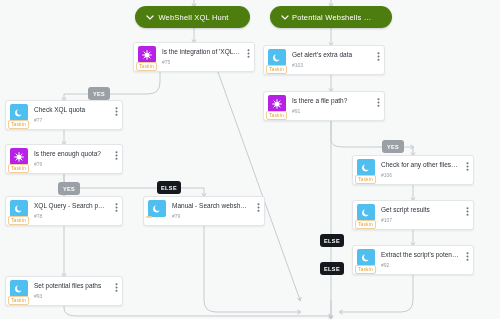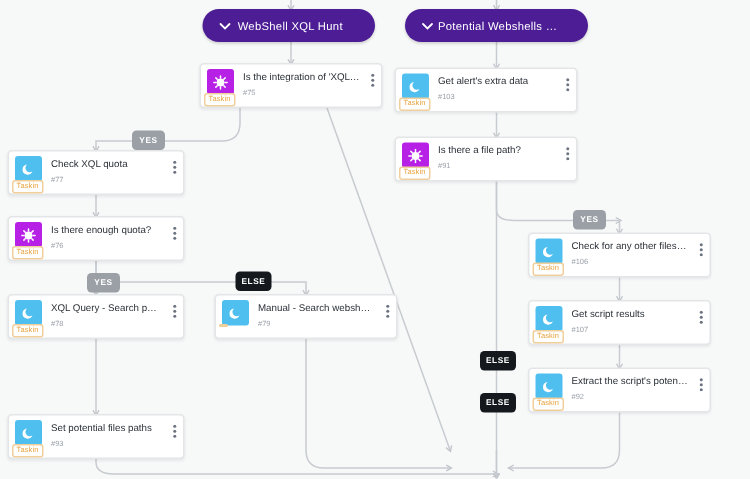--- a/index.html
+++ b/index.html
@@ -26,21 +26,21 @@
     width: 500px;
     height: 319px;
     pointer-events: none;
   }
 
   
   .section-pill {
     position: absolute;
     height: 22px;
     border-radius: 11px;
-    background: #4c1d95;
+    background: #4d7c0f;
     color: #ffffff;
     display: flex;
     align-items: center;
     padding: 0 8px;
     box-sizing: border-box;
     box-shadow: 0 1px 2px rgba(0,0,0,0.18);
   }
   .section-pill .chev {
     width: 14px;
     height: 14px;

